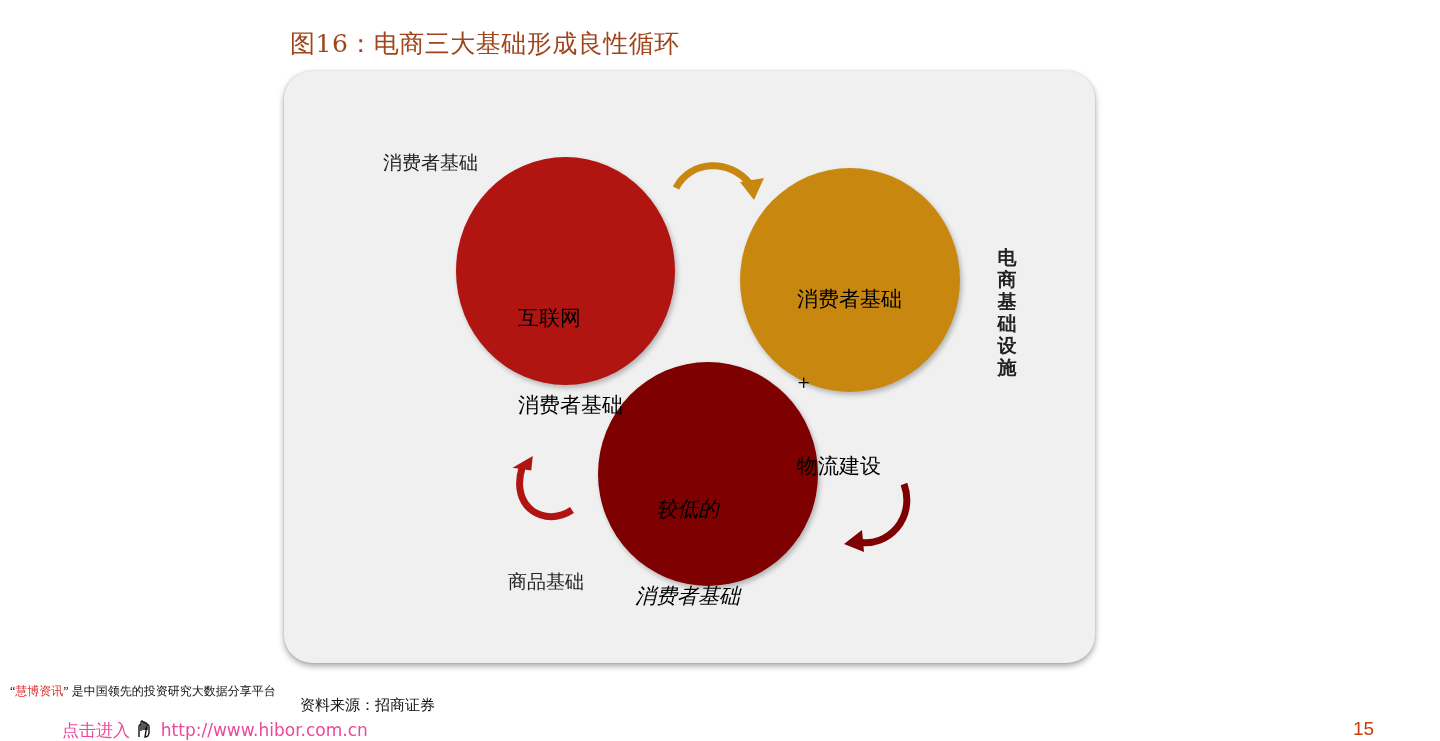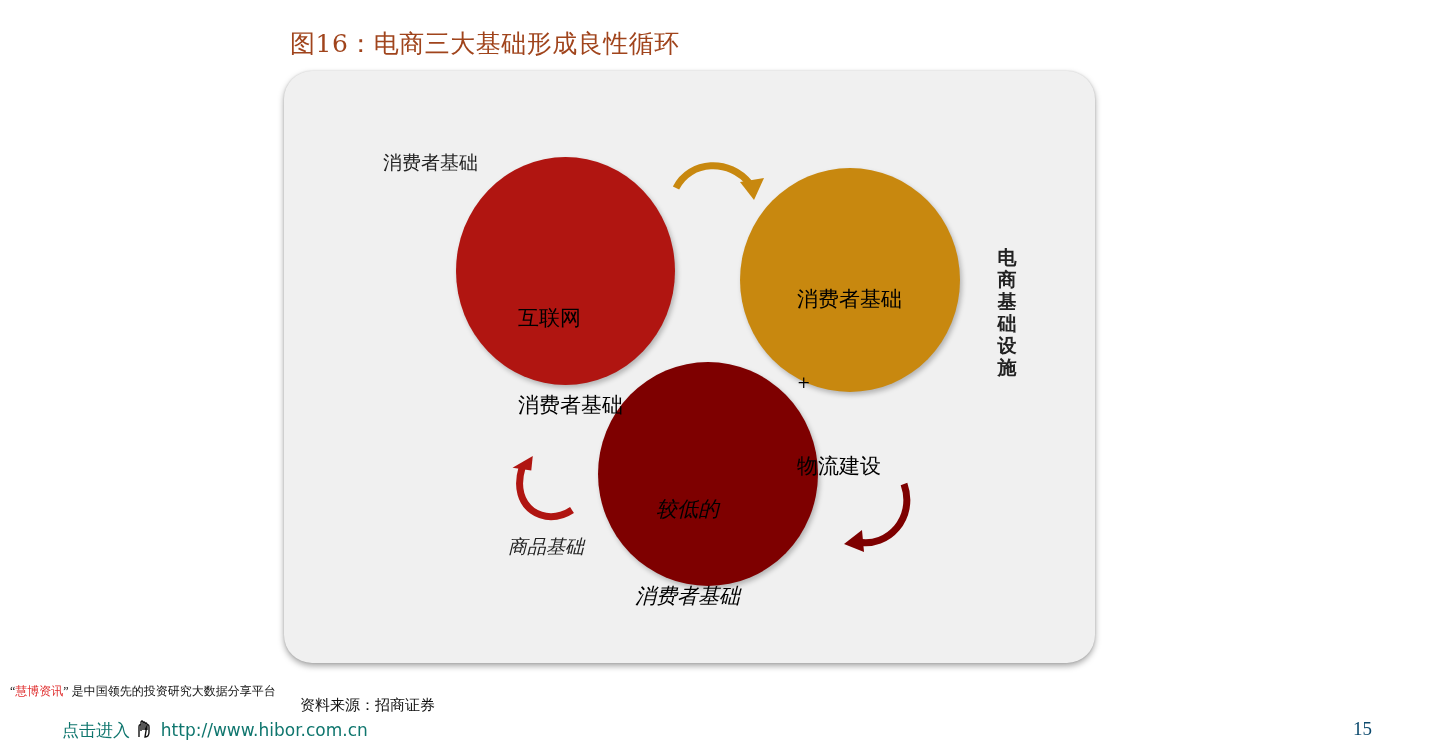--- a/index.html
+++ b/index.html
@@ -22,29 +22,29 @@
   .c1 { left:456px; top:157px; width:219px; height:228px; background:#b01511; }
   .c2 { left:740px; top:168px; width:220px; height:224px; background:#c8880f; }
   .c3 { left:598px; top:362px; width:220px; height:224px; background:#7e0000; }
   .ctext { position:absolute; font-size:21px; line-height:29px; white-space:pre; font-family:"DejaVu Serif", serif; }
   .t1 { left:518px; top:246px; }
   .t2 { left:797px; top:227px; }
   .t2 .plus { font-size:16px; line-height:22px; display:block; }
   .t3 { left:635px; top:437px; text-align:center;font-style:italic; }
   .label { position:absolute; font-size:19px; color:#222; font-family:"DejaVu Serif", serif; }
   .l1 { left:383px; top:150px; }
-  .l2 { left:508px; top:534px;font-style:italic; }
+  .l2 { left:508px; top:569px; }
   .vlabel { position:absolute; left:996px; top:246px; font-size:19px; color:#222; width:22px; line-height:22px; text-align:center; word-break:break-all;font-weight:bold; }
   .arrow { position:absolute; }
   .footer-a { position:absolute; left:10px; top:683px; font-size:12px; color:#111; font-family:Liberation Serif, serif; }
   .footer-a .brand { color:#e03030; }
-  .footer-b { position:absolute; left:62px; top:719px; font-size:17px; color:#0f766e; font-family:"DejaVu Sans", sans-serif; }
+  .footer-b { position:absolute; left:62px; top:719px; font-size:17px; color:#ec4899; font-family:"DejaVu Sans", sans-serif; }
   .hand { display:inline-block; width:20px; height:20px; vertical-align:-3px; }
   .source { position:absolute; left:300px; top:696px; font-size:15px; color:#111; font-family:"DejaVu Serif", serif; }
-  .page-num { position:absolute; left:1353px; top:718px; font-size:19px; color:#0c4a6e; font-family:Liberation Serif, serif; }
+  .page-num { position:absolute; left:1353px; top:718px; font-size:19px; color:#c2410c; font-family:Liberation Sans, sans-serif; }
 </style>
 </head>
 <body>
 
 <div class="fig-title">图16：电商三大基础形成良性循环</div>
 
 <div class="panel"></div>
 
 <div class="label l1">消费者基础</div>
 

